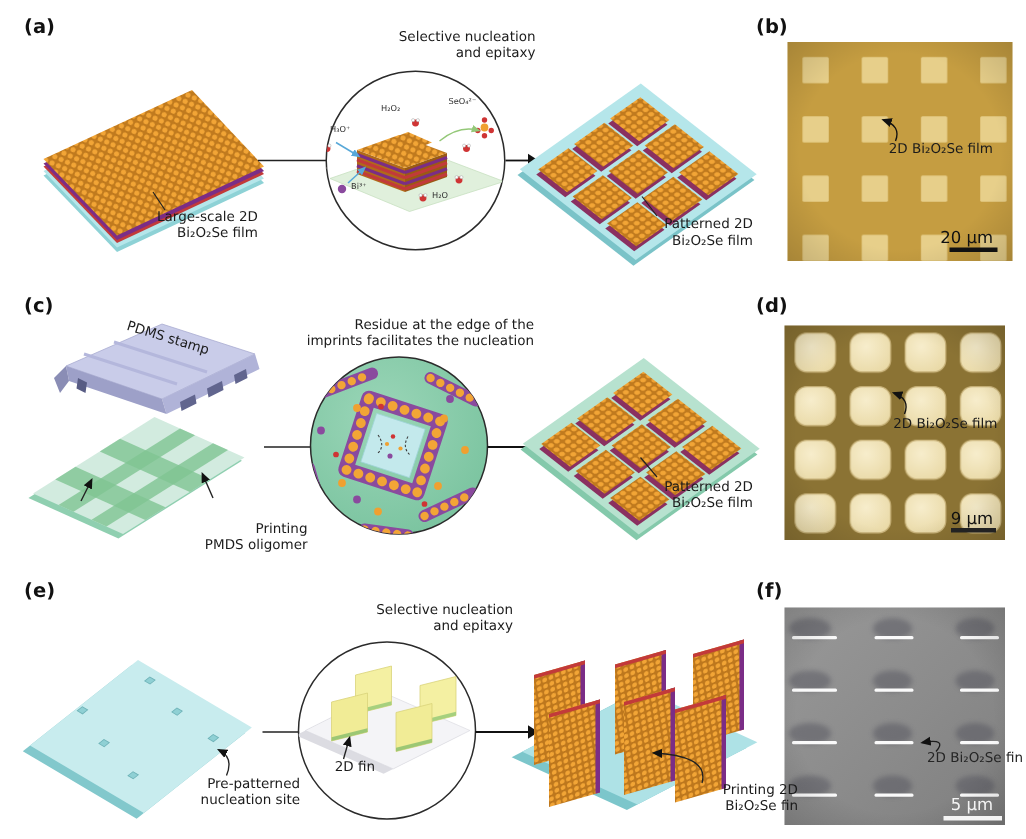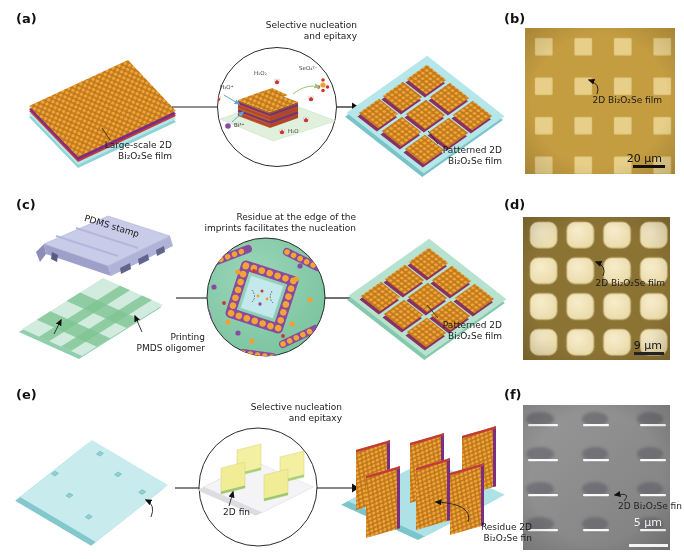--- a/index.html
+++ b/index.html
@@ -433,37 +433,39 @@
 <div class="mol" style="left:234px;top:122px;">Bi³⁺</div>
 <div class="mol" style="left:288px;top:128px;">H₂O</div>
 
 <div class="tag" style="left:504px;top:11px;">(b)</div>
 <div class="lbl" style="left:537px;top:95px;width:125px;">2D Bi₂O₂Se film</div>
 <div class="scale" style="left:612px;top:152px;width:50px;">20 μm</div>
 <div class="bar" style="left:633px;top:165px;width:32px;"></div>
 
 <div class="tag" style="left:16px;top:197px;">(c)</div>
 <div class="lbl rot" style="left:86px;top:213px;">PDMS stamp</div>
-<div class="lbl" style="left:90px;top:332px;width:115px;">Printing
+<div class="lbl" style="left:90px;top:348px;width:115px;">Printing
 PMDS oligomer</div>
 <div class="lbl" style="left:176px;top:212px;width:180px;">Residue at the edge of the
 imprints facilitates the nucleation</div>
 <div class="lbl" style="left:382px;top:320px;width:120px;">Patterned 2D
 Bi₂O₂Se film</div>
 
 <div class="tag" style="left:504px;top:197px;">(d)</div>
 <div class="lbl" style="left:540px;top:278px;width:125px;">2D Bi₂O₂Se film</div>
 <div class="scale" style="left:612px;top:339px;width:50px;">9 μm</div>
 <div class="bar" style="left:634px;top:352px;width:30px;background:#222;"></div>
 
 <div class="tag" style="left:16px;top:387px;">(e)</div>
+<div class="lbl" style="left:103px;top:518px;width:97px;">Pre-patterned
+nucleation site</div>
 <div class="lbl" style="left:182px;top:402px;width:160px;">Selective nucleation
 and epitaxy</div>
 <div class="lbl" style="left:206px;top:507px;width:44px;">2D fin</div>
-<div class="lbl" style="left:412px;top:522px;width:120px;">Residue 2D
+<div class="lbl" style="left:412px;top:522px;width:120px;">Printing 2D
 Bi₂O₂Se fin</div>
 
 <div class="tag" style="left:504px;top:387px;">(f)</div>
 <div class="lbl" style="left:560px;top:501px;width:122px;color:#252525;">2D Bi₂O₂Se fin</div>
-<div class="scale light" style="left:610px;top:516px;width:52px;">5 μm</div>
+<div class="scale light" style="left:610px;top:530px;width:52px;">5 μm</div>
 <div class="bar" style="left:629px;top:544px;width:39px;height:3px;background:#f4f4f4;"></div>
 
 </div>
 
 </body></html>

